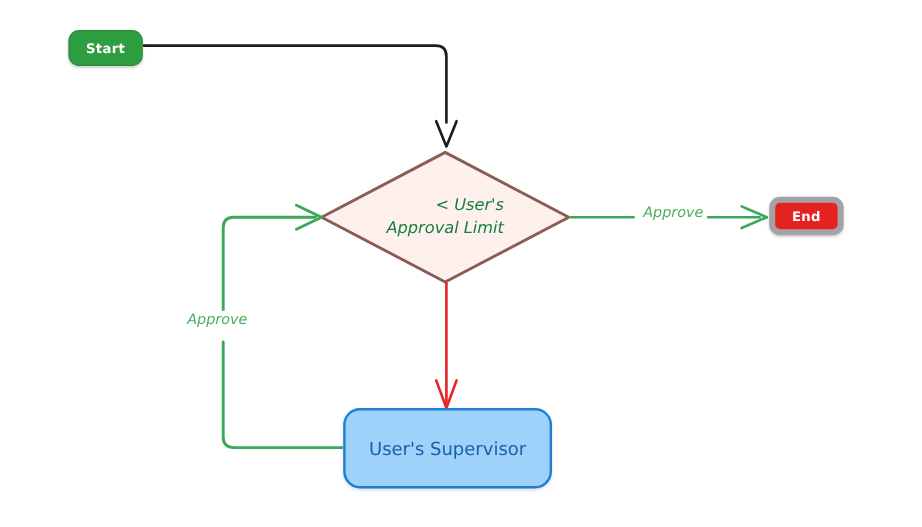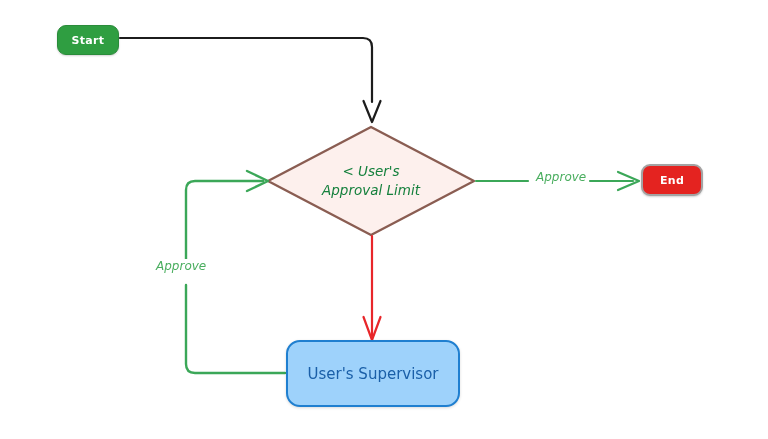--- a/index.html
+++ b/index.html
@@ -22,21 +22,21 @@
     left: 0;
     top: 0;
     width: 768px;
     height: 439px;
   }
   .node {
     position: absolute;
     display: flex;
     align-items: center;
     justify-content: center;
-    text-align: center;
+    text-align: right;
     box-sizing: border-box;
   }
   
   .terminal {
     border-radius: 9px;
     color: #ffffff;
     font-size: 11px;
     font-weight: bold;
     letter-spacing: .3px;
     font-family: "DejaVu Sans", sans-serif;
@@ -45,21 +45,21 @@
     left: 57px;  top: 25px;
     width: 62px; height: 30px;
     background: #2f9e41;
     border: 1px solid #2a8c3a;
     box-shadow: 0 1px 2px rgba(0,0,0,.18);
   }
   #node-end {
     left: 641px; top: 164px;
     width: 62px;  height: 32px;
     background: #e42320;
-    border: 2px solid #a3a3a3;
+    border: 5px solid #a3a3a3;
     box-shadow: 0 1px 2px rgba(0,0,0,.18);
   }
   
   #node-decision {
     left: 266px; top: 128px;
     width: 210px; height: 106px;
     background: transparent;
     border: none;
   }
   #node-decision .diamond-label {

